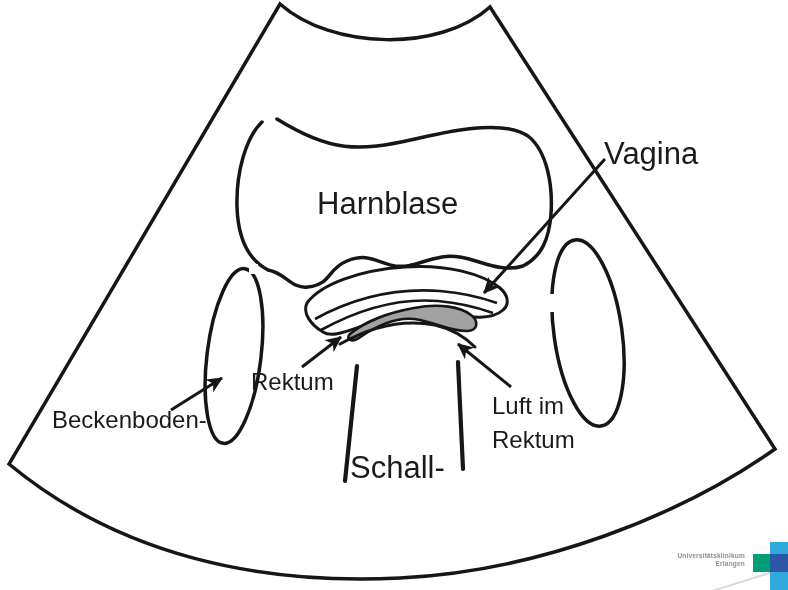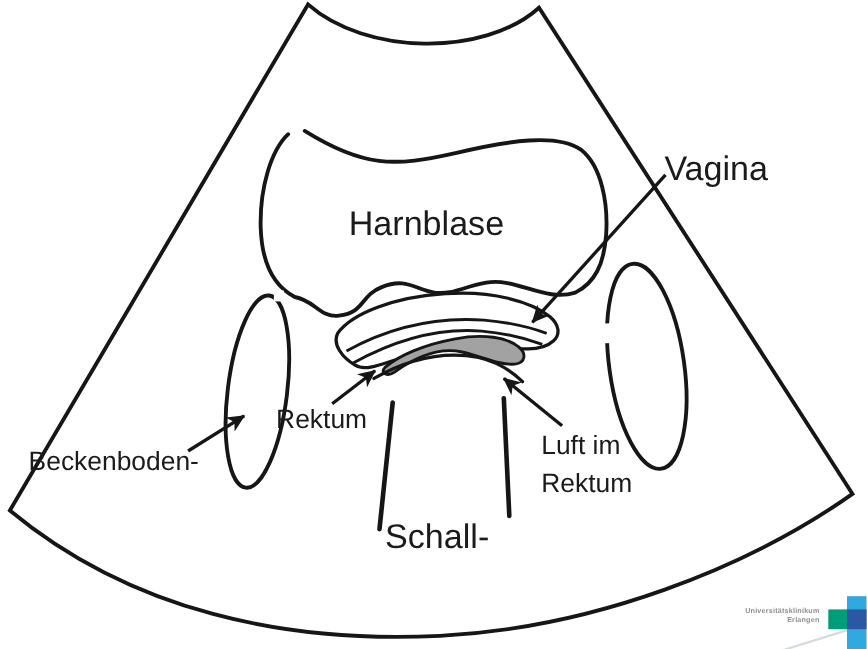--- a/index.html
+++ b/index.html
@@ -87,25 +87,25 @@
 
   <div class="lbl lbl-big" id="label-vagina" style="left:604px;top:136px;">Vagina</div>
 
   <div class="lbl lbl-small" id="label-rektum" style="left:251px;top:368px;">Rektum</div>
 
   <div class="lbl lbl-small two-line" id="label-luft" style="left:492px;top:389px;">
     <span>Luft im</span>
     <span>Rektum</span>
   </div>
 
-  <div class="lbl lbl-small two-line" id="label-beckenboden" style="left:26px;top:402px;text-align:center;">
+  <div class="lbl lbl-small two-line" id="label-beckenboden" style="left:52px;top:402px;text-align:center;">
     <span>Beckenboden-</span>
   </div>
 
-  <div class="lbl lbl-big two-line" id="label-schall" style="left:350px;top:448px;margin-top:20px;">
+  <div class="lbl lbl-big two-line" id="label-schall" style="left:350px;top:448px;">
     <span>Schall-</span>
   </div>
 
   <div id="logo-text">
     <span>Universitätsklinikum</span>
     <span>Erlangen</span>
   </div>
 
 </div>
 

